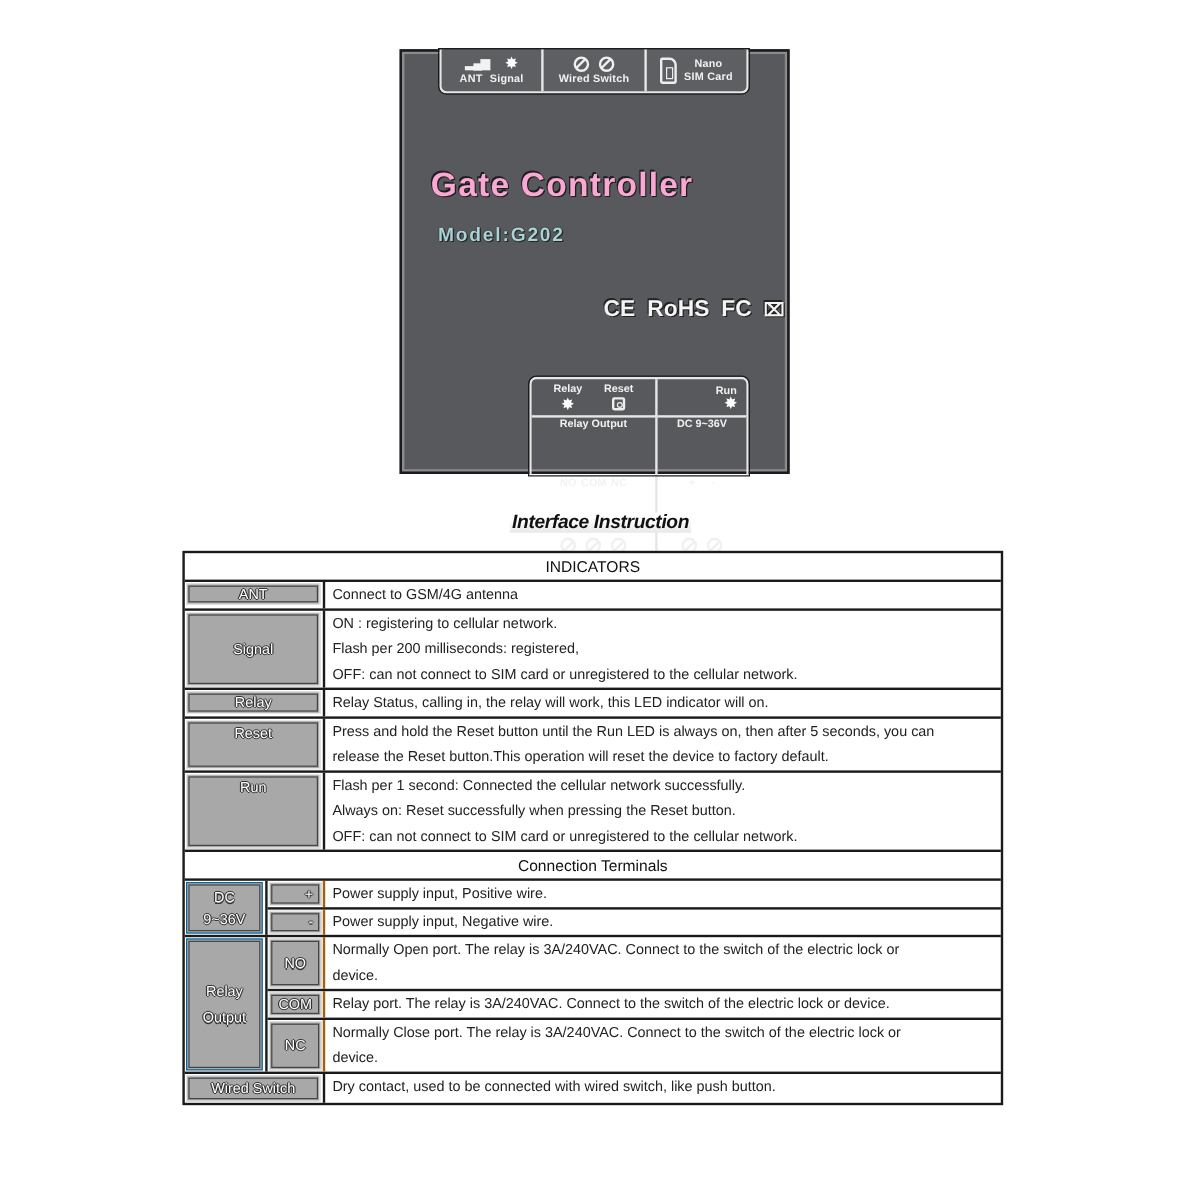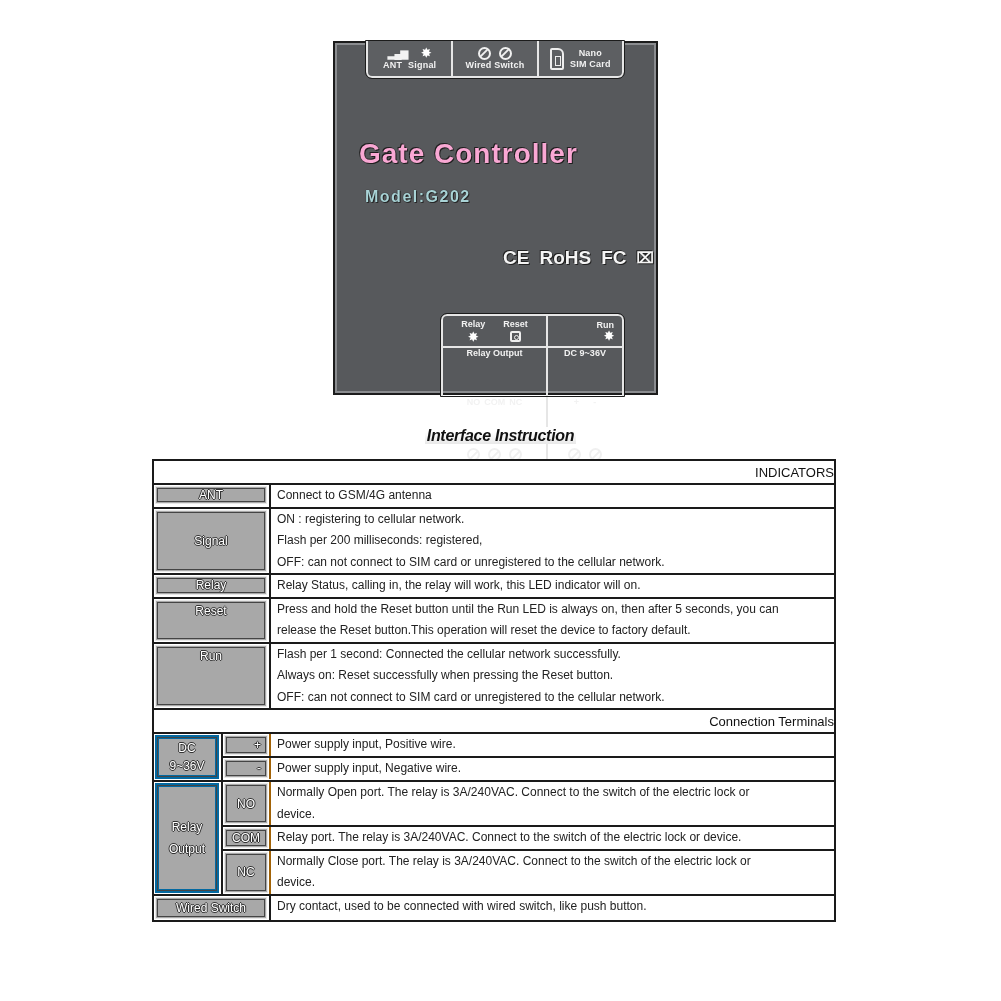--- a/index.html
+++ b/index.html
@@ -89,21 +89,21 @@
     letter-spacing: -0.3px;
   }
   .heading span { background: linear-gradient(#fff 30%, #e8e8e8); padding: 0 2px; }
 
   
   .tbl {
     position: absolute; left: 152px; top: 459px; width: 684px;
     border: 2px solid #1a1a1a; background: #fff;
   }
   .section-head {
-    height: 24px; border-bottom: 2px solid #1a1a1a; text-align: right;
+    height: 24px; border-bottom: 2px solid #1a1a1a; text-align: center;
     font-size: 13px; line-height: 23px; color: #111;
   }
   .row { display: flex; border-bottom: 2px solid #1a1a1a; }
   .row:last-child { border-bottom: none; }
   .lbl {
     width: 112px; flex: none; background: #a8a8a8; border: 1px solid #e8e8e8;
     outline: 1px solid #444; outline-offset: -3px;
     display: flex; justify-content: center; align-items: flex-start;
     font-size: 12px; line-height: 20px; color: #fff;
     text-shadow: 1px 0 0 #333, -1px 0 0 #333, 0 1px 0 #333, 0 -1px 0 #333;
@@ -112,21 +112,21 @@
   .lbl.center { align-items: center; }
   .desc {
     flex: 1; border-left: 2px solid #1a1a1a; padding: 0 6px; font-size: 12px;
     color: #222; line-height: 21.5px;
   }
   .desc .ln { display: block; }
 
   .group { display: flex; border-bottom: 2px solid #1a1a1a; }
   .group-lbl {
     width: 64px; flex: none; background: #a8a8a8; margin: 1px 2px 1px 1px;
-    outline: 1px solid #444; outline-offset: -3px; border: 4px solid #0369a1;
+    outline: 1px solid #444; outline-offset: -3px; border: 1px solid #0369a1;
     display: flex; flex-direction: column; align-items: center; justify-content: center;
     font-size: 12px; line-height: 22px; color: #fff;
     text-shadow: 1px 0 0 #333, -1px 0 0 #333, 0 1px 0 #333, 0 -1px 0 #333;
   }
   .group-rows { flex: 1; display: flex; flex-direction: column; border-left: 2px solid #1a1a1a; }
   .sub { display: flex; border-bottom: 2px solid #1a1a1a; }
   .sub:last-child { border-bottom: none; }
   .sub-lbl {
     width: 44px; flex: none; background: #a8a8a8; margin: 1px 1px 1px 1px;
     outline: 1px solid #444; outline-offset: -3px; border: 1px solid #e8e8e8;

